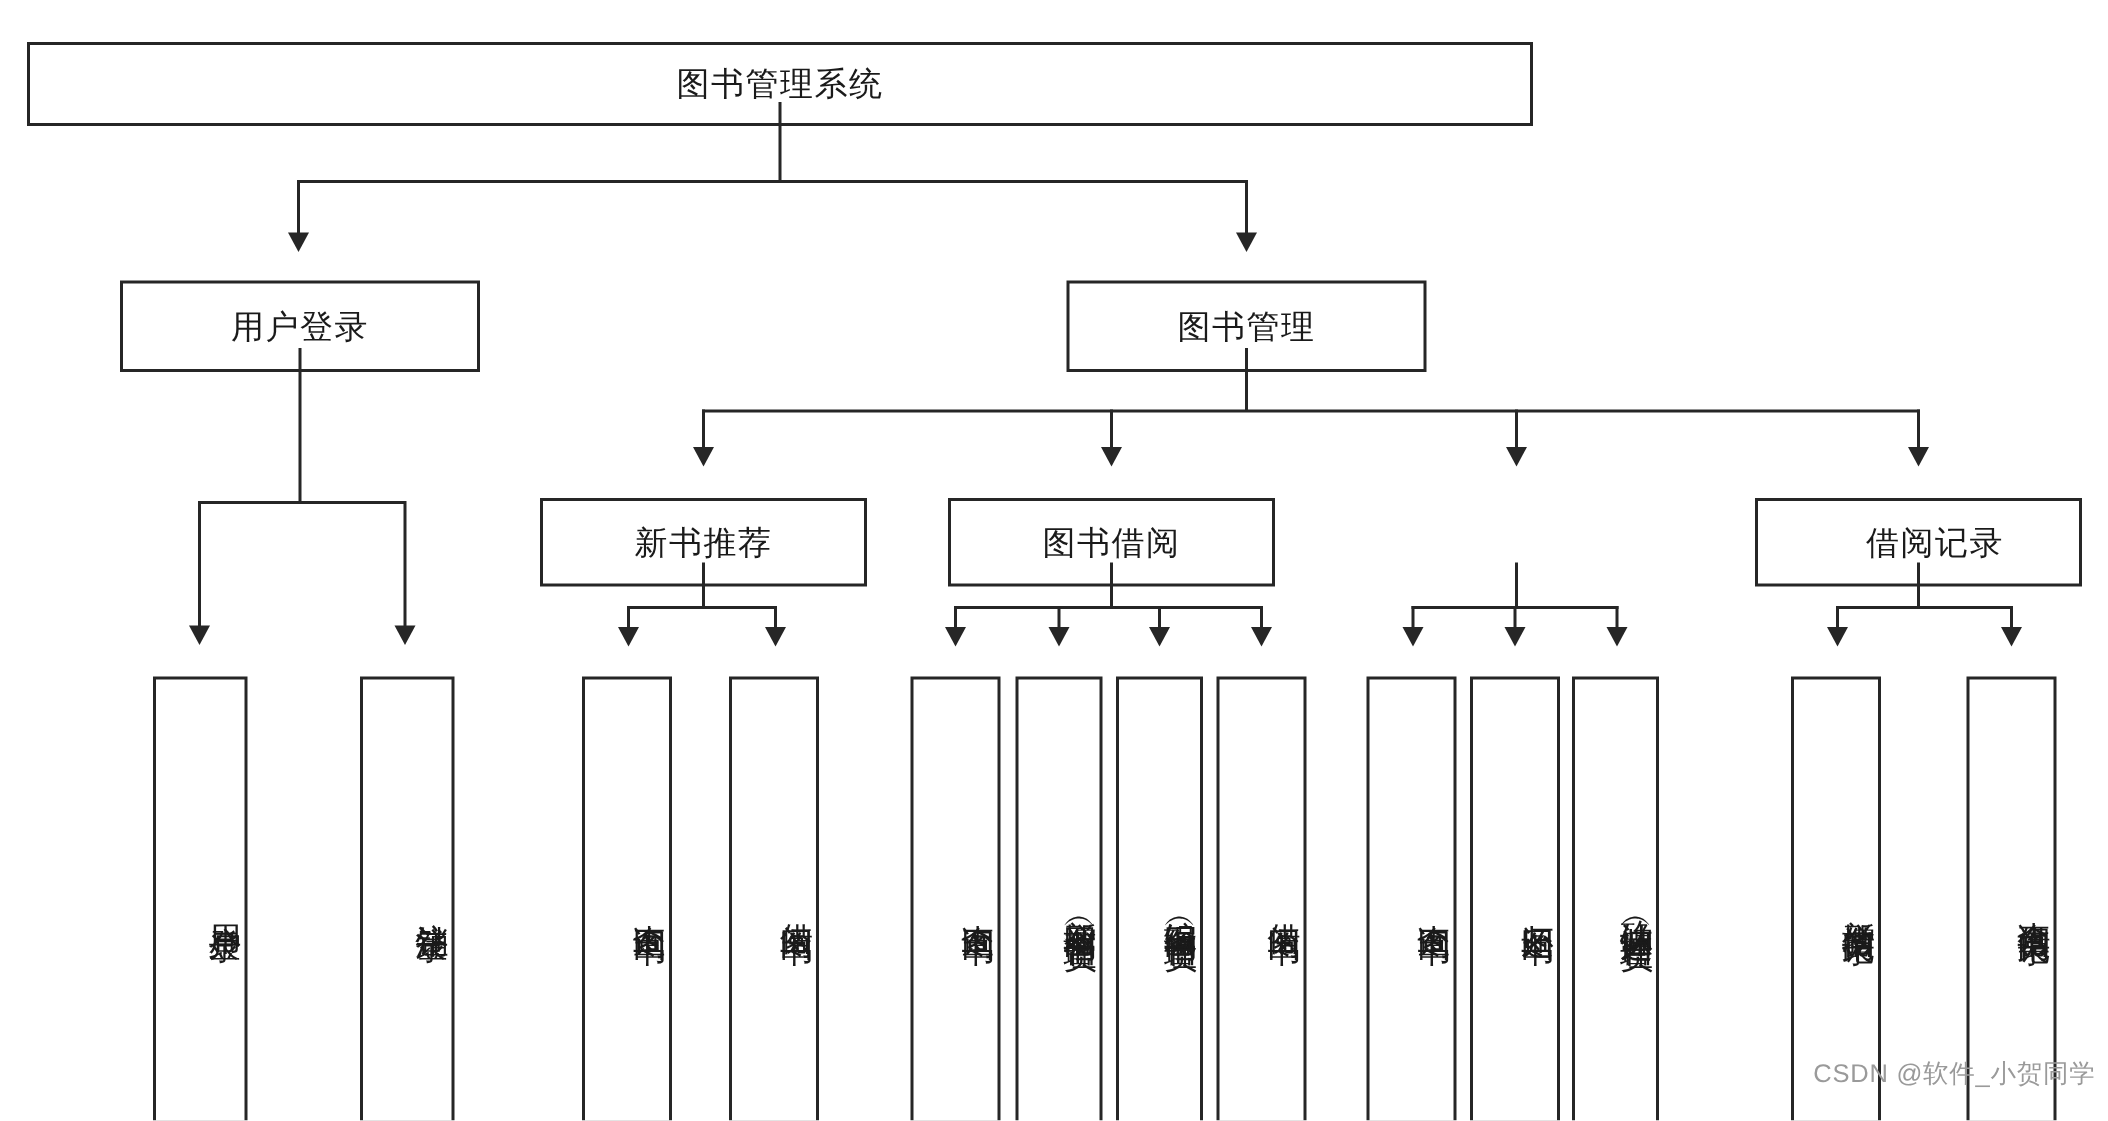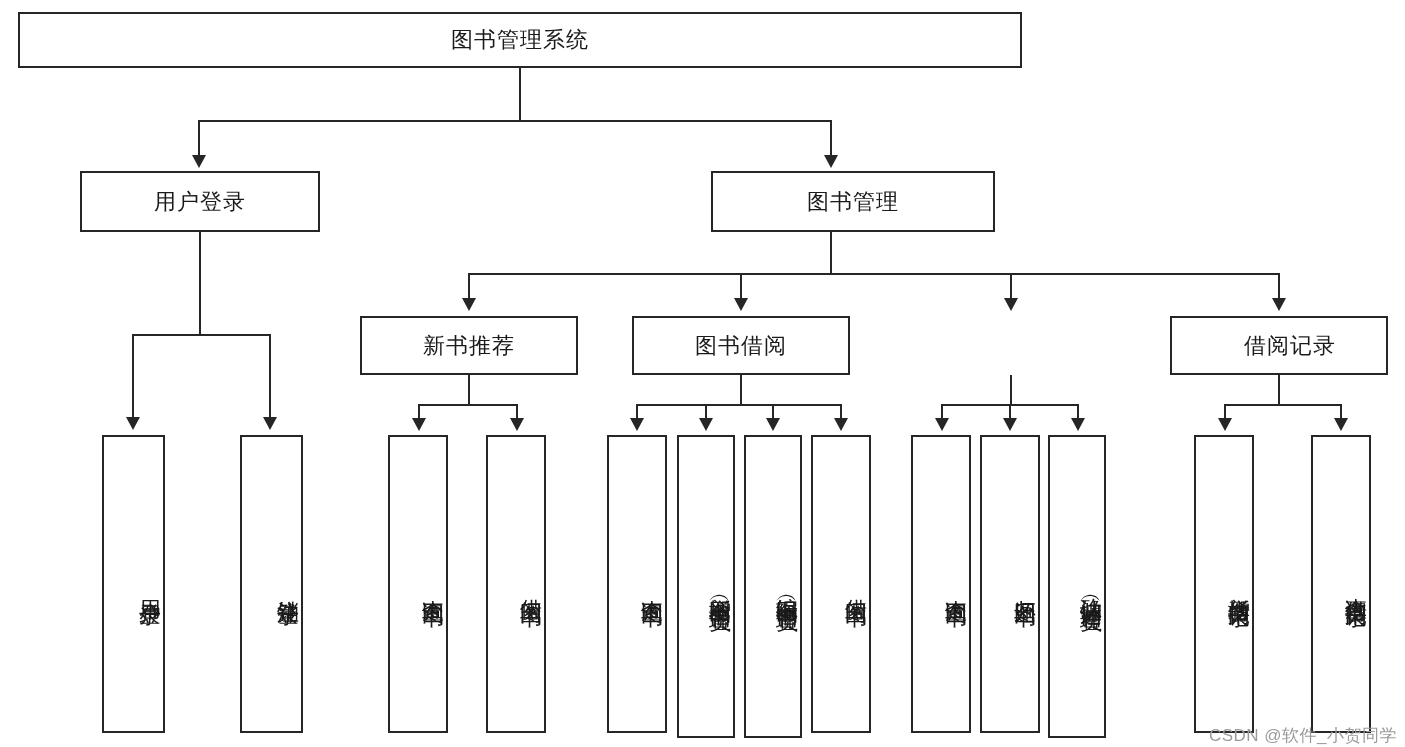--- a/index.html
+++ b/index.html
@@ -17,20 +17,21 @@
   }
   .node {
     position: absolute;
     border: 2px solid #262626;
     background: #ffffff;
     display: flex;
     align-items: center;
     justify-content: center;
     color: #1a1a1a;
     line-height: 1.18;
+    margin-top: 16px;
   }
   .node.h {
     font-size: 22px;
     letter-spacing: 1px;
   }
   .node.v {
     writing-mode: vertical-rl;
     text-orientation: upright;
     font-size: 22px;
     letter-spacing: 2px;
@@ -48,21 +49,21 @@
   .arrow {
     position: absolute;
     width: 0; height: 0;
     border-left: 7px solid transparent;
     border-right: 7px solid transparent;
     border-top: 13px solid #262626;
   }
   #watermark {
     position: absolute;
     right: 8px;
-    bottom: 0;
+    bottom: 20px;
     font-size: 17px;
     color: #9a9a9a;
     letter-spacing: 0.5px;
     white-space: nowrap;
     font-family: "Liberation Sans", "DejaVu Sans", sans-serif;
   }
 </style>
 </head>
 <body>
 
@@ -78,21 +79,21 @@
 
   <div class="edge vline" style="left:198px; top:120px; width:2px; height:37px;"></div>
   <div class="arrow" style="left:192px; top:155px;"></div>
 
   <div class="edge vline" style="left:830px; top:120px; width:2px; height:37px;"></div>
   <div class="arrow" style="left:824px; top:155px;"></div>
 
   <div class="node h" style="left:80px; top:171px; width:240px; height:61px;">
     <span class="node-label">用户登录</span>
   </div>
-  <div class="node h" style="left:711px; top:171px; width:284px; height:61px;">
+  <div class="node h" style="left:711px; top:171px; width:240px; height:61px;">
     <span class="node-label">图书管理</span>
   </div>
 
   <div class="edge vline" style="left:199px; top:232px; width:2px; height:103px;"></div>
   <div class="edge hline" style="left:132px; top:334px; width:138px; height:2px;"></div>
   <div class="edge vline" style="left:132px; top:334px; width:2px; height:85px;"></div>
   <div class="arrow" style="left:126px; top:417px;"></div>
   <div class="edge vline" style="left:269px; top:334px; width:2px; height:85px;"></div>
   <div class="arrow" style="left:263px; top:417px;"></div>
 

